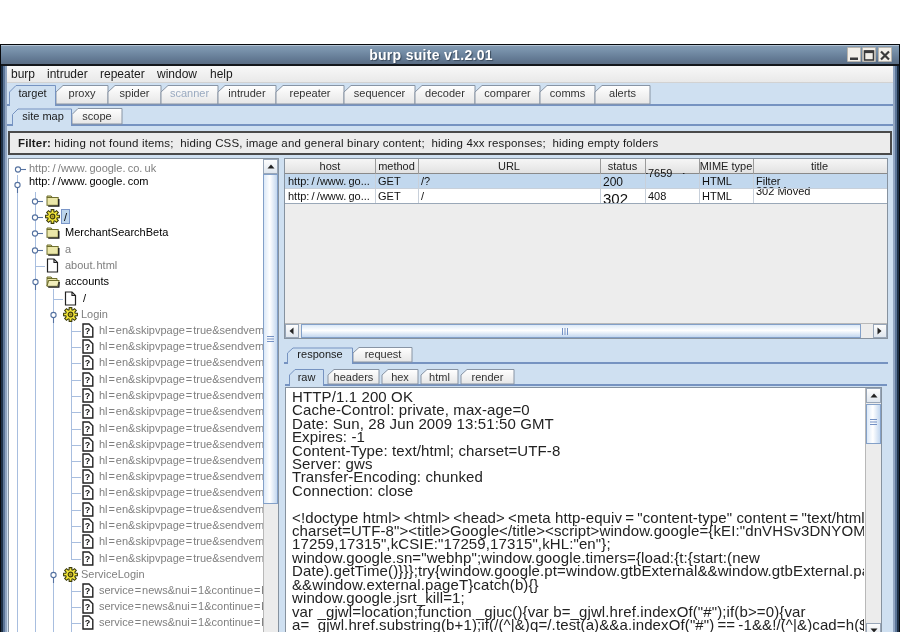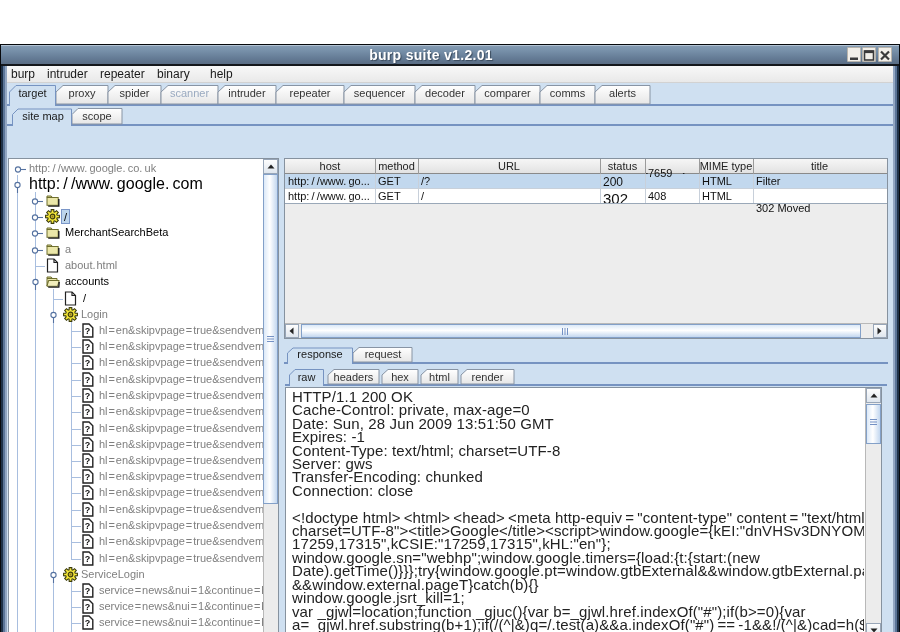--- a/index.html
+++ b/index.html
@@ -21,21 +21,21 @@
         <rect x="1.5" y="2" width="9" height="9" fill="none" stroke="#3a3a3a" stroke-width="1.6"></rect>
         <rect x="1.5" y="1.5" width="9" height="2.6" fill="#3a3a3a"></rect>
       </svg></div>
 <div class="abs" style="left:878px;top:3px;width:14px;height:15px;background:#f2efe9;border:1px solid #b8b4ac;border-radius:1px"><svg width="12" height="13">
         <path d="M2 2.5 L10 10.5 M10 2.5 L2 10.5" stroke="#3a3a3a" stroke-width="2.2"></path>
       </svg></div>
 <div class="abs" style="left:7px;top:22px;width:886px;height:17px;background:linear-gradient(180deg,#f8f8f8,#e9e9e9);border-bottom:1px solid #d2d2d2"></div>
 <div class="abs" style="left:11px;top:23px;font-size:12px;color:#1a1a1a">burp</div>
 <div class="abs" style="left:47px;top:23px;font-size:12px;color:#1a1a1a">intruder</div>
 <div class="abs" style="left:100px;top:23px;font-size:12px;color:#1a1a1a">repeater</div>
-<div class="abs" style="left:157px;top:23px;font-size:12px;color:#1a1a1a">binary</div>
+<div class="abs" style="left:157px;top:23px;font-size:12px;color:#1a1a1a">window</div>
 <div class="abs" style="left:210px;top:23px;font-size:12px;color:#1a1a1a">help</div>
 <svg class="abs" style="left:7px;top:40px" width="886" height="22">
       <defs>
         <linearGradient id="tg" x1="0" y1="0" x2="0" y2="1">
           <stop offset="0" stop-color="#ffffff"></stop>
           <stop offset="1" stop-color="#e6e6e6"></stop>
         </linearGradient>
       </defs>
       <rect x="0" y="20" width="886" height="2" fill="#7693c1"></rect>
       <text x="25.5" y="13" font-size="11" fill="#1a1a1a" text-anchor="middle" font-family="&quot;Liberation Sans&quot;, sans-serif">target</text>
@@ -70,36 +70,37 @@
         <linearGradient id="tg2" x1="0" y1="0" x2="0" y2="1">
           <stop offset="0" stop-color="#ffffff"></stop>
           <stop offset="1" stop-color="#e6e6e6"></stop>
         </linearGradient>
       </defs>
       <text x="90" y="13.5" font-size="11" fill="#333" text-anchor="middle" font-family="&quot;Liberation Sans&quot;, sans-serif">scope</text>
       <path d="M5 20 L5 8.5 L11 2.5 L65 2.5 L65 20 Z" fill="#cfe0f1"></path>
       <path d="M5.5 20 L5.5 8.5 L11 3 L64.5 3 L64.5 20" fill="none" stroke="#7693c1" stroke-width="1"></path>
       <text x="36" y="13.5" font-size="11" fill="#1a1a1a" text-anchor="middle" font-family="&quot;Liberation Sans&quot;, sans-serif">site map</text>
     </svg>
+<div class="abs" style="left:8px;top:87px;width:884px;height:24px;background:#ececec;border:2px solid #4a4a4a;font-size:11.5px;letter-spacing:0.15px;color:#1a1a1a;line-height:20px;padding-left:8px"><b>Filter:</b> hiding not found items;&nbsp; hiding CSS, image and general binary content;&nbsp; hiding 4xx responses;&nbsp; hiding empty folders</div>
 <div class="abs" style="left:8px;top:114px;width:271px;height:507px;background:#fff;border:1px solid #86929f;overflow:hidden">
 <div class="abs" style="left:8px;top:16px;width:1px;height:475px;background:#a8bedf"></div>
 <div class="abs" style="left:26px;top:33px;width:1px;height:458px;background:#a8bedf"></div>
 <div class="abs" style="left:44px;top:130px;width:1px;height:361px;background:#a8bedf"></div>
 <div class="abs" style="left:62px;top:162px;width:1px;height:238px;background:#a8bedf"></div>
 <div class="abs" style="left:62px;top:422px;width:1px;height:69px;background:#a8bedf"></div>
 <svg class="abs" style="left:5px;top:6px" width="13" height="9">
         <circle cx="4" cy="4.5" r="2.6" fill="#fff" stroke="#5572a0" stroke-width="1.1"></circle>
         <line x1="6.6" y1="4.5" x2="12" y2="4.5" stroke="#5572a0" stroke-width="1.1"></line>
       </svg>
       <div class="abs g" style="left:20px;top:3px;font-size:11px;white-space:nowrap;">http: / /www. google. co. uk</div>
       <svg class="abs" style="left:4px;top:22px" width="9" height="13">
         <circle cx="4.5" cy="4" r="2.6" fill="#fff" stroke="#5572a0" stroke-width="1.1"></circle>
         <line x1="4.5" y1="6.6" x2="4.5" y2="12" stroke="#5572a0" stroke-width="1.1"></line>
       </svg>
-      <div class="abs " style="left:20px;top:16px;font-size:16px;white-space:nowrap;">http: / /www. google. com</div>
+      <div class="abs " style="left:20px;top:16px;font-size:11px;white-space:nowrap;">http: / /www. google. com</div>
       <svg class="abs" style="left:22px;top:38px" width="13" height="9">
         <circle cx="4" cy="4.5" r="2.6" fill="#fff" stroke="#5572a0" stroke-width="1.1"></circle>
         <line x1="6.6" y1="4.5" x2="12" y2="4.5" stroke="#5572a0" stroke-width="1.1"></line>
       </svg>
       <div class="abs" style="left:36px;top:34px"><svg width="16" height="15" viewBox="0 0 16 15">
           <path d="M2 4.5 L2 3 L6.2 3 L7.4 4.5 Z" fill="#d8d48e" stroke="#6e6e2e" stroke-width="1"></path>
           <rect x="2" y="4.5" width="11.2" height="7.8" fill="#ebe7a9" stroke="#6e6e2e" stroke-width="1"></rect>
           <path d="M13.8 6 L13.8 13.1 L3.2 13.1" fill="none" stroke="#1c1c1c" stroke-width="1.4"></path>
         </svg></div>
       <svg class="abs" style="left:22px;top:54px" width="13" height="9">
@@ -347,21 +348,21 @@
 <div class="abs" style="left:318px;top:16px;width:41px;overflow:hidden;font-size:12px;color:#111;white-space:nowrap">200</div>
 <div class="abs" style="left:363px;top:8px;width:50px;overflow:hidden;font-size:11px;color:#111;white-space:nowrap">7659</div>
 <div class="abs" style="left:417px;top:16px;width:50px;overflow:hidden;font-size:11px;color:#111;white-space:nowrap">HTML</div>
 <div class="abs" style="left:471px;top:16px;width:129px;overflow:hidden;font-size:11px;color:#111;white-space:nowrap">Filter</div>
 <div class="abs" style="left:3px;top:31px;width:86px;overflow:hidden;font-size:11px;color:#111;white-space:nowrap">http: / /www. go...</div>
 <div class="abs" style="left:93px;top:31px;width:39px;overflow:hidden;font-size:11px;color:#111;white-space:nowrap">GET</div>
 <div class="abs" style="left:136px;top:31px;width:178px;overflow:hidden;font-size:11px;color:#111;white-space:nowrap">/</div>
 <div class="abs" style="left:318px;top:31px;width:41px;overflow:hidden;font-size:15px;color:#111;white-space:nowrap">302</div>
 <div class="abs" style="left:363px;top:31px;width:50px;overflow:hidden;font-size:11px;color:#111;white-space:nowrap">408</div>
 <div class="abs" style="left:417px;top:31px;width:50px;overflow:hidden;font-size:11px;color:#111;white-space:nowrap">HTML</div>
-<div class="abs" style="left:471px;top:43px;width:129px;overflow:hidden;font-size:11px;color:#111;white-space:nowrap">302 Moved</div>
+<div class="abs" style="left:471px;top:26px;width:129px;overflow:hidden;font-size:11px;color:#111;white-space:nowrap">302 Moved</div>
 <div class="abs" style="left:90px;top:15px;width:1px;height:30px;background:#c8d0da"></div>
 <div class="abs" style="left:133px;top:15px;width:1px;height:30px;background:#c8d0da"></div>
 <div class="abs" style="left:315px;top:15px;width:1px;height:30px;background:#c8d0da"></div>
 <div class="abs" style="left:360px;top:15px;width:1px;height:30px;background:#c8d0da"></div>
 <div class="abs" style="left:414px;top:15px;width:1px;height:30px;background:#c8d0da"></div>
 <div class="abs" style="left:468px;top:15px;width:1px;height:30px;background:#c8d0da"></div>
 <div class="abs" style="left:0;top:44px;width:602px;height:1px;background:#9aa8b8"></div>
 <div class="abs" style="left:0;top:29px;width:602px;height:1px;background:#c8d0da"></div>
 <div class="abs" style="left:0;top:164px;width:602px;height:15px;background:#ececec;border-top:1px solid #b8b8b8"></div>
 <div class="abs" style="left:0px;top:165px;width:14px;height:14px;background:linear-gradient(180deg,#fdfdfd,#dfe6ee);border:1px solid #98a6b8;display:flex;align-items:center;justify-content:center">

